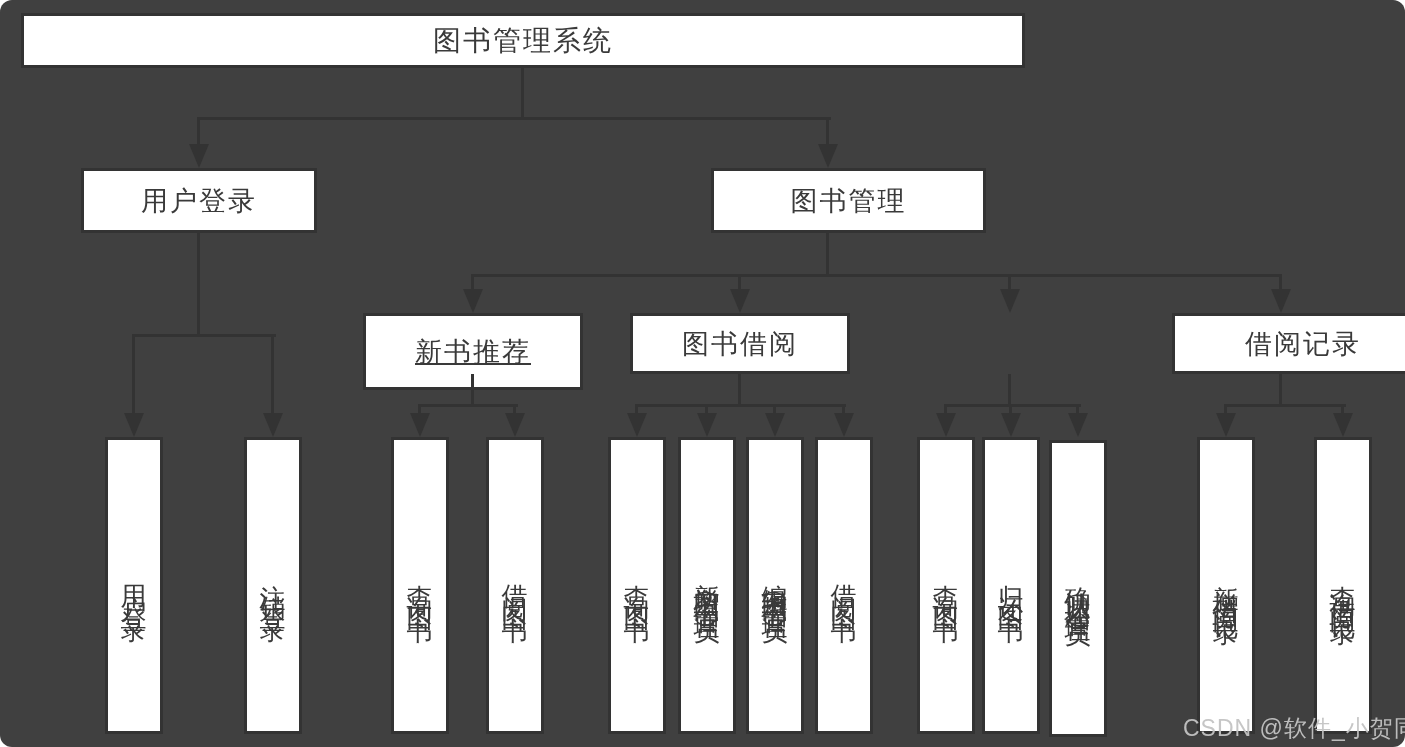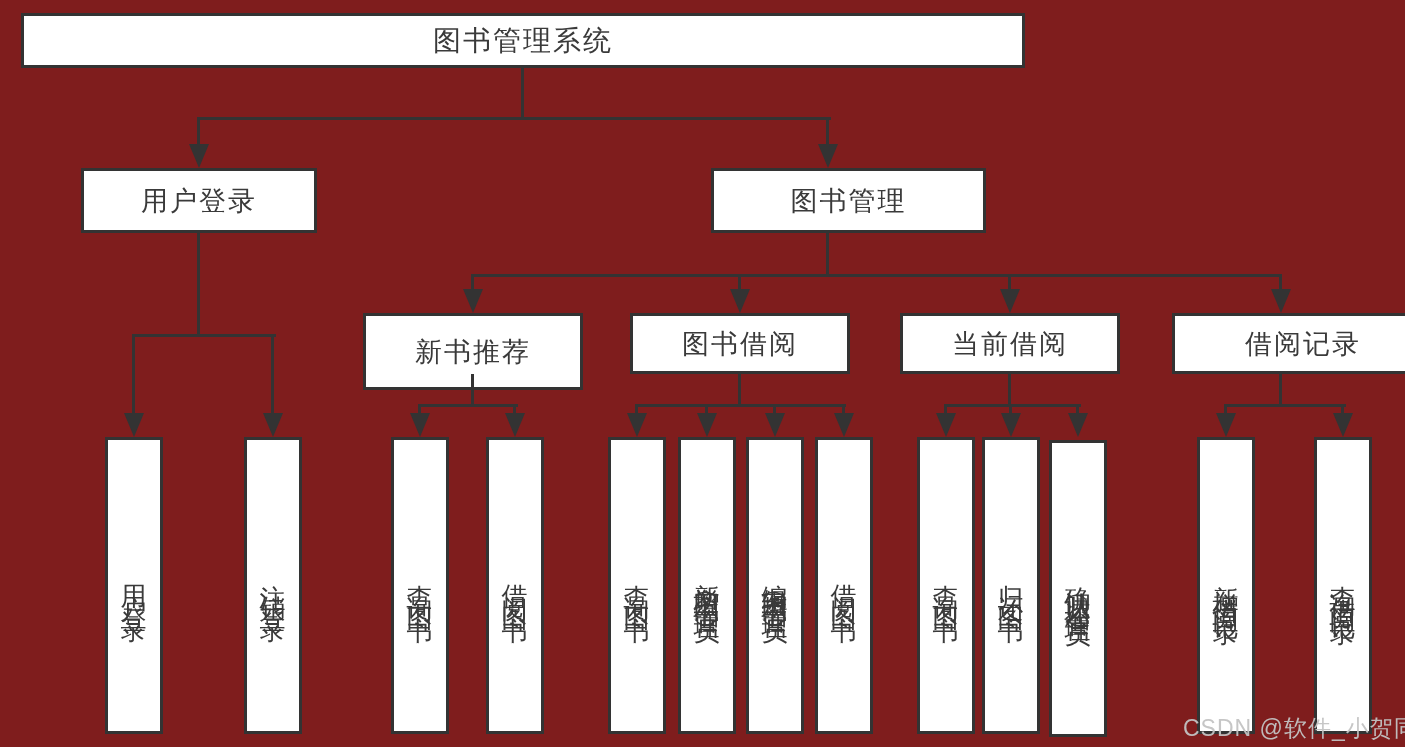--- a/index.html
+++ b/index.html
@@ -1,22 +1,23 @@
 <!DOCTYPE html>
 <html><head>
 <meta charset="utf-8">
 <style>
   html, body { margin: 0; padding: 0; background: #ffffff; }
   .canvas {
     position: relative;
     width: 1405px;
     height: 747px;
-    background: #7f1d1d;
+    background: #404040;
     font-family: "Liberation Sans", "DejaVu Sans", sans-serif;
     overflow: hidden;
+    border-radius: 12px;
   }
   .hnode {
     position: absolute;
     box-sizing: border-box;
     border: 3px solid #333333;
     background: #ffffff;
     display: flex;
     align-items: center;
     justify-content: center;
     font-size: 27px;
@@ -93,23 +94,22 @@
     <div class="vl" style="left:471px; top:274px; width:3px; height:17px;"></div>
     <div class="arrow" style="left:463px; top:289px;"></div>
     <div class="vl" style="left:738px; top:274px; width:3px; height:17px;"></div>
     <div class="arrow" style="left:730px; top:289px;"></div>
     <div class="vl" style="left:1008px; top:274px; width:3px; height:17px;"></div>
     <div class="arrow" style="left:1000px; top:289px;"></div>
     <div class="vl" style="left:1279px; top:274px; width:3px; height:17px;"></div>
     <div class="arrow" style="left:1271px; top:289px;"></div>
   </div>
 
-  <div class="hnode" style="left:363px; top:313px; width:220px; height:77px;">新书推荐</div>
+  <div class="hnode" style="left:363px; top:313px; width:220px; height:77px;text-decoration:underline;">新书推荐</div>
   <div class="hnode" style="left:630px; top:313px; width:220px; height:61px;">图书借阅</div>
-  <div class="hnode" style="left:900px; top:313px; width:220px; height:61px;">当前借阅</div>
   <div class="hnode" style="left:1172px; top:313px; width:262px; height:61px;">借阅记录</div>
 
   <div>
     <div class="vl" style="left:471px; top:374px; width:3px; height:32px;"></div>
     <div class="hl" style="left:418px; top:404px; width:100px; height:3px;"></div>
     <div class="vl" style="left:418px; top:404px; width:3px; height:12px;"></div>
     <div class="arrow" style="left:410px; top:413px;"></div>
     <div class="vl" style="left:513px; top:404px; width:3px; height:12px;"></div>
     <div class="arrow" style="left:505px; top:413px;"></div>
   </div>

